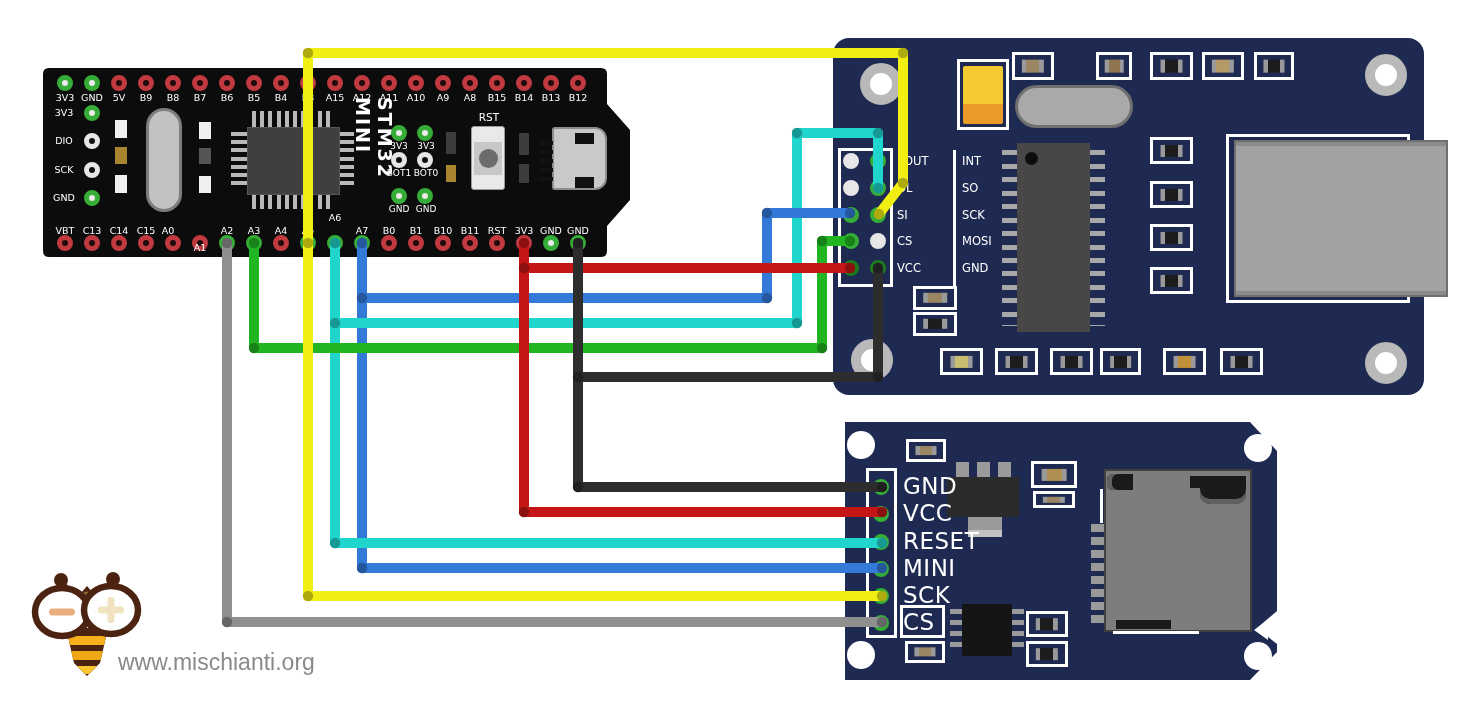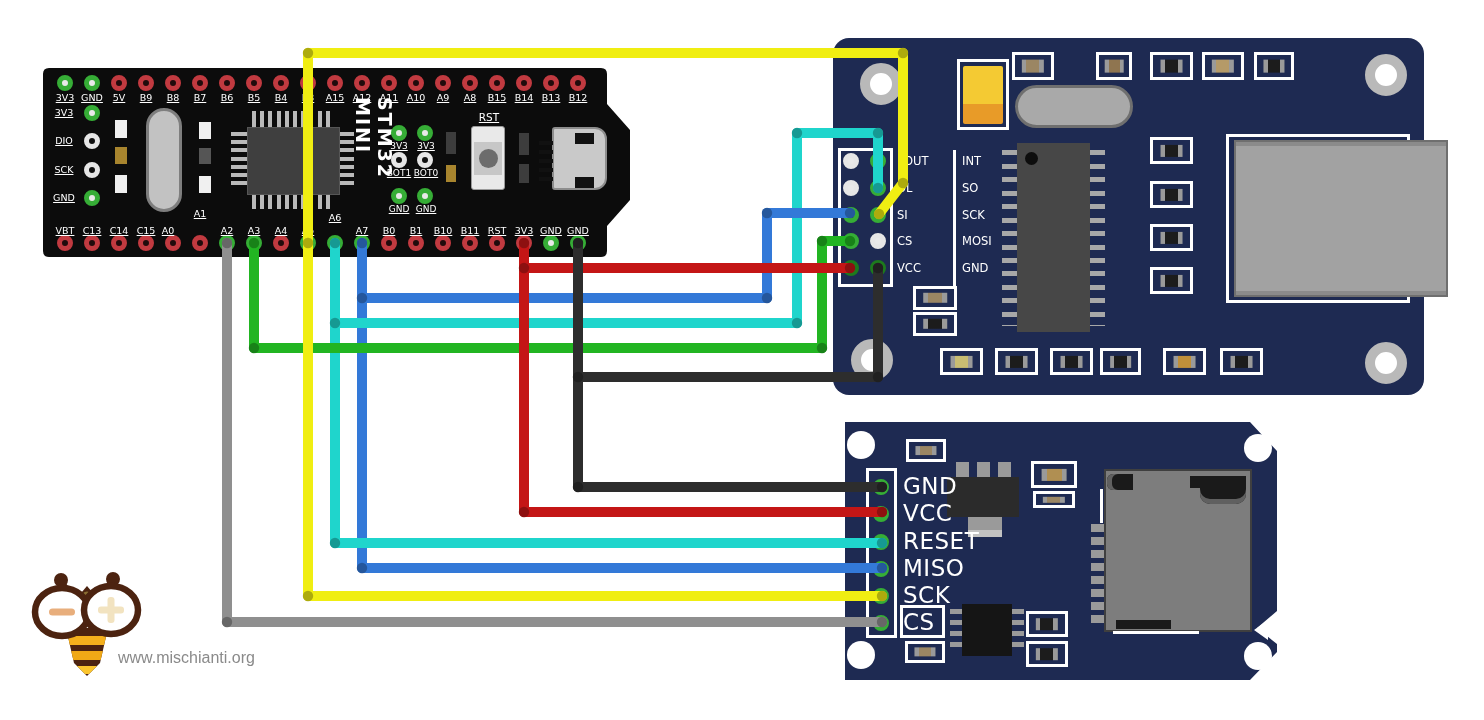--- a/index.html
+++ b/index.html
@@ -6,31 +6,31 @@
   #canvas{position:relative;width:1484px;height:720px;background:#ffffff;overflow:hidden;
           font-family:"DejaVu Sans",sans-serif;}
   svg{display:block;}
   #pcb-layer{position:absolute;left:0;top:0;z-index:0;}
   .comp{position:absolute;z-index:2;}
   .box{position:absolute;border:3px solid #fff;z-index:2;box-sizing:border-box;}
   .chip{position:absolute;left:50%;top:50%;transform:translate(-50%,-50%);}
   .pin{position:absolute;width:16px;height:16px;border-radius:50%;box-sizing:border-box;
        border:5px solid #c13a40;background:#200b0c;transform:translate(-50%,-50%);z-index:3;}
   .lbl{position:absolute;color:#fff;font-size:9.5px;line-height:10px;text-align:center;
-       white-space:nowrap;transform:translate(-50%,-50%);z-index:4;text-decoration:underline;}
+       white-space:nowrap;transform:translate(-50%,-50%);z-index:4;}
   .ethlbl{position:absolute;color:#fff;font-size:11.5px;line-height:12px;white-space:nowrap;
        transform:translateY(-50%);z-index:4;}
   .sdlbl{position:absolute;color:#fff;font-size:23px;line-height:24px;white-space:nowrap;
        transform:translateY(-50%);z-index:4;letter-spacing:0.5px;}
   .pins-h{position:absolute;background:repeating-linear-gradient(90deg,#b9b9b9 0 4px,rgba(0,0,0,0) 4px 8.2px);z-index:1;}
   .pins-v{position:absolute;background:repeating-linear-gradient(180deg,#a8a8a8 0 5px,rgba(0,0,0,0) 5px 13.5px);z-index:1;}
   #stm32-title{position:absolute;left:352px;top:97px;height:136px;writing-mode:vertical-rl;
        color:#fff;font-size:19px;font-weight:bold;letter-spacing:2px;z-index:2;}
   #wire-layer{position:absolute;left:0;top:0;z-index:6;}
-  #site-text{position:absolute;left:118px;top:649px;color:#8a8a8a;font-size:16px;
+  #site-text{position:absolute;left:118px;top:649px;color:#8a8a8a;font-size:23px;
        font-family:"Liberation Sans",sans-serif;z-index:2;}
   #logo{position:absolute;left:24px;top:570px;z-index:2;}
 </style>
 </head>
 <body>
 
 <div id="canvas">
 
   <svg id="pcb-layer" width="1484" height="720">
 
@@ -240,21 +240,21 @@
     <div class="lbl" style="left: 65px; top: 231px;">VBT</div>
     <div class="pin" style="left: 65px; top: 243px; border-color: rgb(193, 58, 64); background: rgb(32, 11, 12);"></div>
     <div class="lbl" style="left: 92px; top: 231px;">C13</div>
     <div class="pin" style="left: 92px; top: 243px; border-color: rgb(193, 58, 64); background: rgb(32, 11, 12);"></div>
     <div class="lbl" style="left: 119px; top: 231px;">C14</div>
     <div class="pin" style="left: 119px; top: 243px; border-color: rgb(193, 58, 64); background: rgb(32, 11, 12);"></div>
     <div class="lbl" style="left: 146px; top: 231px;">C15</div>
     <div class="pin" style="left: 146px; top: 243px; border-color: rgb(193, 58, 64); background: rgb(32, 11, 12);"></div>
     <div class="lbl" style="left: 168px; top: 231px;">A0</div>
     <div class="pin" style="left: 173px; top: 243px; border-color: rgb(193, 58, 64); background: rgb(32, 11, 12);"></div>
-    <div class="lbl" style="left: 200px; top: 214px;">A1</div>
+    <div class="lbl" style="left: 200px; top: 248px;">A1</div>
     <div class="pin" style="left: 200px; top: 243px; border-color: rgb(193, 58, 64); background: rgb(32, 11, 12);"></div>
     <div class="lbl" style="left: 227px; top: 231px;">A2</div>
     <div class="pin" style="left: 227px; top: 243px; border-color: rgb(54, 173, 54); background: rgb(21, 50, 26);"></div>
     <div class="lbl" style="left: 254px; top: 231px;">A3</div>
     <div class="pin" style="left: 254px; top: 243px; border-color: rgb(54, 173, 54); background: rgb(21, 50, 26);"></div>
     <div class="lbl" style="left: 281px; top: 231px;">A4</div>
     <div class="pin" style="left: 281px; top: 243px; border-color: rgb(193, 58, 64); background: rgb(32, 11, 12);"></div>
     <div class="lbl" style="left: 308px; top: 231px;">A5</div>
     <div class="pin" style="left: 308px; top: 243px; border-color: rgb(54, 173, 54); background: rgb(21, 50, 26);"></div>
     <div class="lbl" style="left: 335px; top: 218px;">A6</div>
@@ -378,21 +378,21 @@
     <div class="box" style="left: 1220px; top: 348px; width: 43px; height: 27px;">
       <div class="chip" style="width: 62%; height: 58%; background: linear-gradient(90deg, rgb(154, 154, 154) 0px, rgb(154, 154, 154) 20%, rgb(28, 28, 28) 20%, rgb(28, 28, 28) 80%, rgb(154, 154, 154) 80%);"></div>
     </div>
     <div class="pin" style="left: 881px; top: 487px; border-color: rgb(54, 173, 54); background: rgb(21, 50, 26);"></div>
     <div class="sdlbl" style="left: 903px; top: 486px;">GND</div>
     <div class="pin" style="left: 881px; top: 514px; border-color: rgb(54, 173, 54); background: rgb(21, 50, 26);"></div>
     <div class="sdlbl" style="left: 903px; top: 513px;">VCC</div>
     <div class="pin" style="left: 881px; top: 541.5px; border-color: rgb(54, 173, 54); background: rgb(21, 50, 26);"></div>
     <div class="sdlbl" style="left: 903px; top: 540.5px;">RESET</div>
     <div class="pin" style="left: 881px; top: 568.5px; border-color: rgb(54, 173, 54); background: rgb(21, 50, 26);"></div>
-    <div class="sdlbl" style="left: 903px; top: 567.5px;">MISO</div>
+    <div class="sdlbl" style="left: 903px; top: 567.5px;">MINI</div>
     <div class="pin" style="left: 881px; top: 595.5px; border-color: rgb(54, 173, 54); background: rgb(21, 50, 26);"></div>
     <div class="sdlbl" style="left: 903px; top: 594.5px;">SCK</div>
     <div class="pin" style="left: 881px; top: 622.5px; border-color: rgb(54, 173, 54); background: rgb(21, 50, 26);"></div>
     <div class="sdlbl" style="left: 903px; top: 621.5px;">CS</div>
     <div class="box" style="left: 906px; top: 439px; width: 40px; height: 23px;">
       <div class="chip" style="width: 62%; height: 58%; background: linear-gradient(90deg, rgb(154, 154, 154) 0px, rgb(154, 154, 154) 20%, rgb(155, 134, 99) 20%, rgb(155, 134, 99) 80%, rgb(154, 154, 154) 80%);"></div>
     </div>
     <div class="box" style="left: 1031px; top: 461px; width: 46px; height: 27px;">
       <div class="chip" style="width: 62%; height: 58%; background: linear-gradient(90deg, rgb(154, 154, 154) 0px, rgb(154, 154, 154) 20%, rgb(176, 143, 82) 20%, rgb(176, 143, 82) 80%, rgb(154, 154, 154) 80%);"></div>
     </div>

